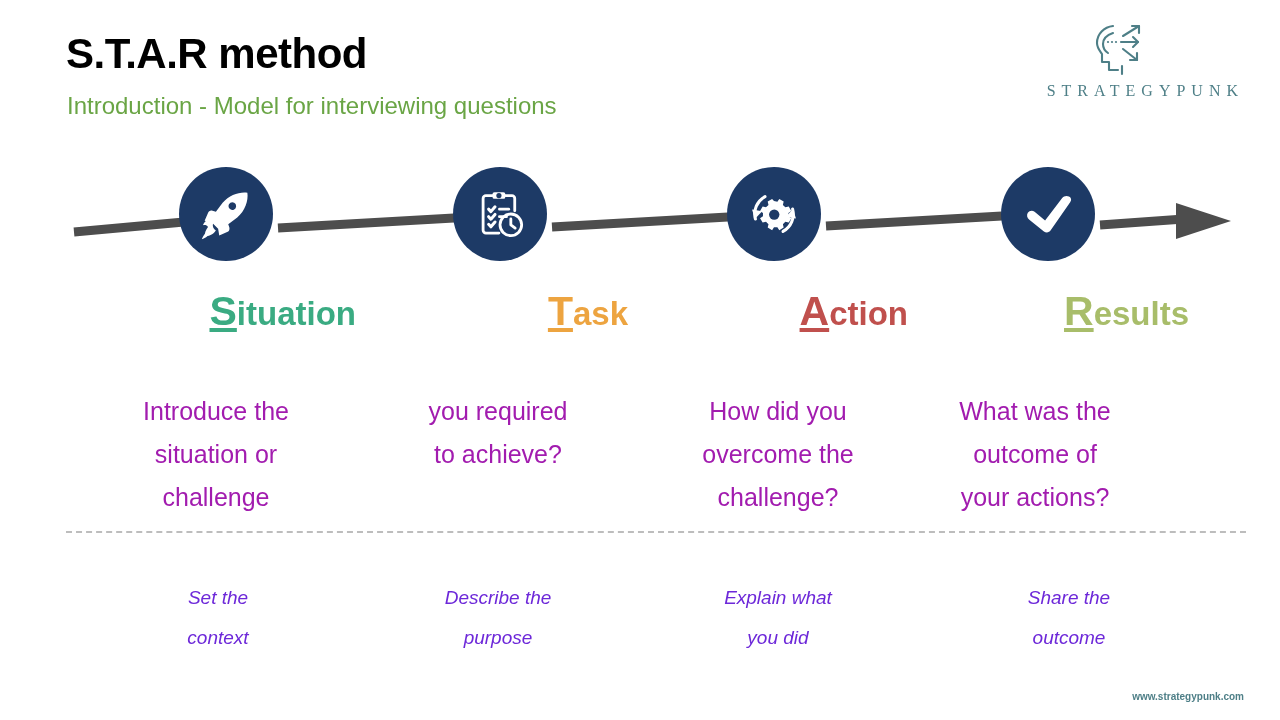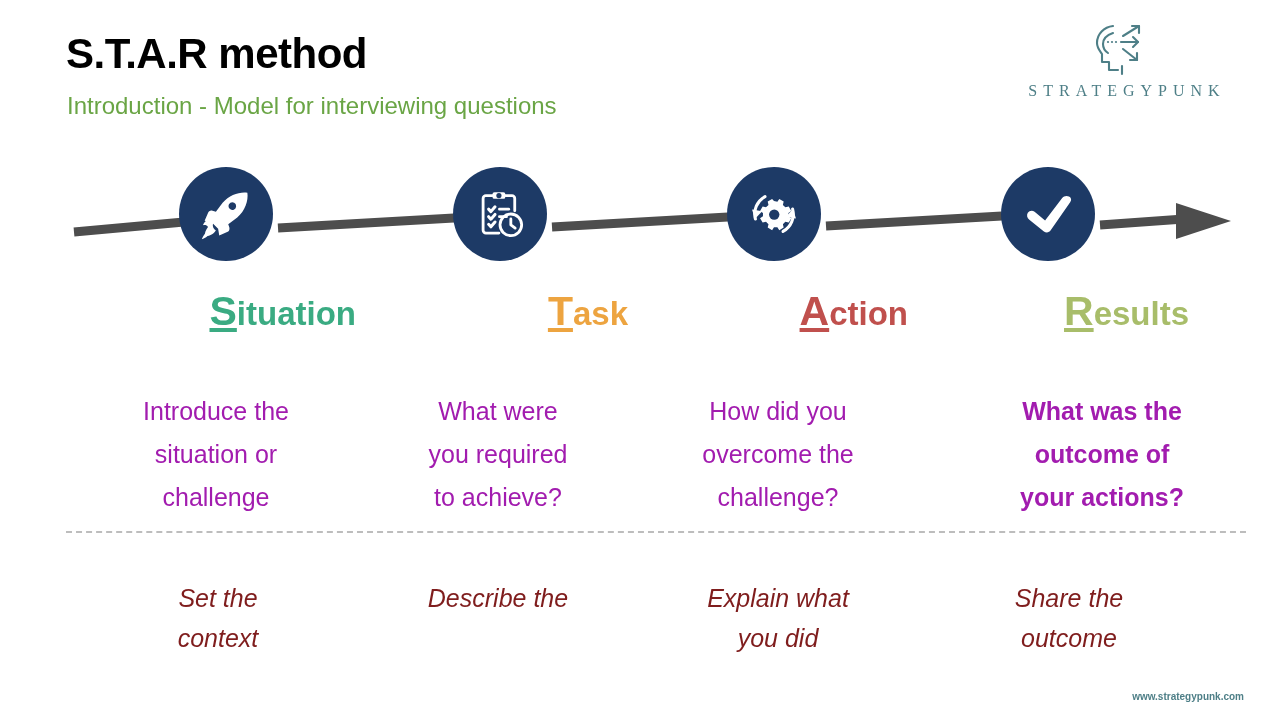--- a/index.html
+++ b/index.html
@@ -40,21 +40,21 @@
     color: #6aa545;
     white-space: nowrap;
   }
 
   
   #logo {
     position: absolute;
     right: 52px;
     top: 22px;
     width: 240px;
-    text-align: center;
+    text-align: right;
   }
   #logo-mark {
     height: 58px;
     display: flex;
     justify-content: center;
     align-items: flex-start;
   }
   #logo-text {
     font-family: "Liberation Serif", serif;
     font-size: 16px;
@@ -121,23 +121,23 @@
     height: 0;
     border-top: 2px dashed #bdbdbd;
   }
 
   
   .col-note {
     position: absolute;
     top: 578px;
     width: 260px;
     text-align: center;
-    font-size: 25px;
+    font-size: 19px;
     font-style: italic;
-    color: #7f1d1d;
+    color: #6d28d9;
     line-height: 40px;
   }
 
   
   #footer {
     position: absolute;
     right: 52px;
     top: 691px;
     font-size: 10px;
     font-weight: bold;
@@ -256,43 +256,43 @@
   <div class="col-label" style="left: 913px; color: rgb(168, 189, 106);">
     <span class="initial">R</span><span>esults</span>
   </div>
 
   <div class="col-desc" style="left:70px;">
       <div>Introduce the</div>
       <div>situation or</div>
       <div>challenge</div>
     </div>
   <div class="col-desc" style="left:352px;">
-      <div>What were</div>
       <div>you required</div>
       <div>to achieve?</div>
     </div>
   <div class="col-desc" style="left:632px;">
       <div>How did you</div>
       <div>overcome the</div>
       <div>challenge?</div>
     </div>
-  <div class="col-desc" style="left:956px;font-weight:bold;">
+  <div class="col-desc" style="left:889px;">
       <div>What was the</div>
       <div>outcome of</div>
       <div>your actions?</div>
     </div>
 
   <div id="divider" style="border-top-color: rgb(189, 189, 189);"></div>
 
   <div class="col-note" style="left:72px;">
       <div>Set the</div>
       <div>context</div>
     </div>
   <div class="col-note" style="left:352px;">
       <div>Describe the</div>
+      <div>purpose</div>
     </div>
   <div class="col-note" style="left:632px;">
       <div>Explain what</div>
       <div>you did</div>
     </div>
   <div class="col-note" style="left:923px;">
       <div>Share the</div>
       <div>outcome</div>
     </div>
 

